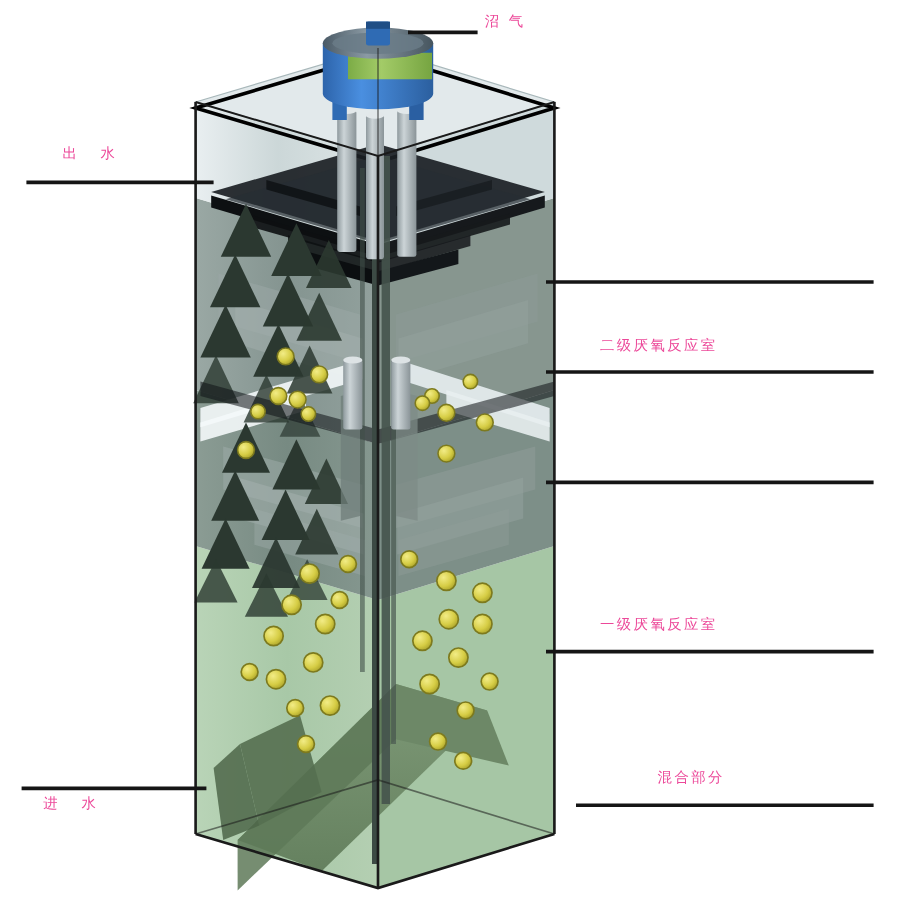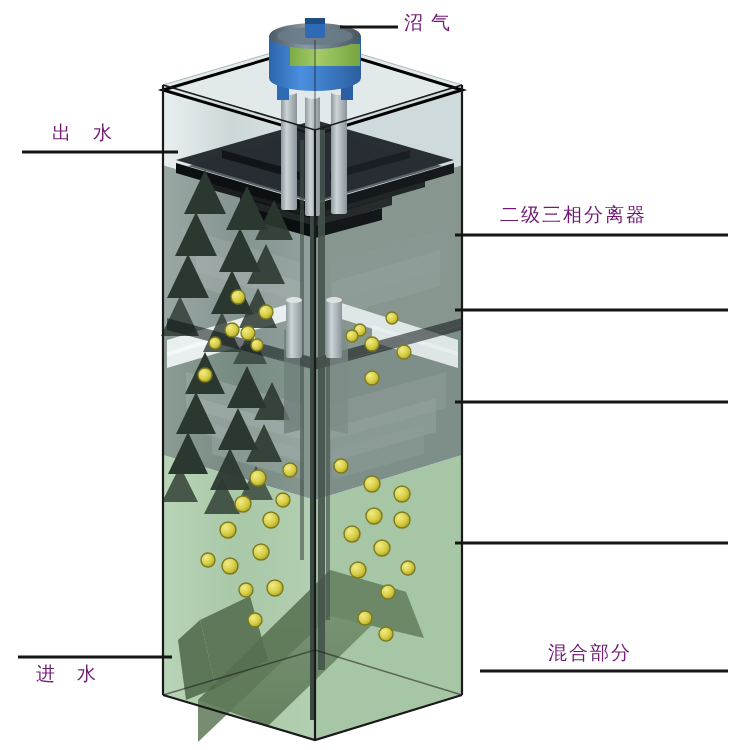--- a/index.html
+++ b/index.html
@@ -1,20 +1,20 @@
 <!DOCTYPE html>
 <html><head>
 <meta charset="utf-8">
 <style>
   html,body{margin:0;padding:0;background:#ffffff;}
   body{width:750px;height:750px;overflow:hidden;
        font-family:"DejaVu Sans","Liberation Sans",sans-serif;}
   #stage{position:relative;width:750px;height:750px;background:#fff;}
   svg.layer{position:absolute;left:0;top:0;width:750px;height:750px;}
-  .lbl{position:absolute;color:#701a75;font-size:19px;letter-spacing:2px;
+  .lbl{position:absolute;color:#ec4899;font-size:12px;letter-spacing:2px;
        white-space:nowrap;font-family:"DejaVu Sans","Liberation Sans",sans-serif;}
   .lbl.sp{letter-spacing:8px;}
 </style>
 </head>
 <body>
 
 <div id="stage">
 
   <svg class="layer" viewBox="0 0 750 750">
     <defs>
@@ -288,22 +288,23 @@
       <line x1="455" y1="543" x2="728" y2="543"></line>
       <line x1="480" y1="671" x2="728" y2="671"></line>
       <line x1="18" y1="657" x2="172" y2="657"></line>
     </g>
   </svg>
 
   <div class="lbl sp" style="left:404px;top:10px">沼气</div>
 
   <div class="lbl sp" style="left:52px;top:120px">出 水</div>
 
-  <div class="lbl" style="left:500px;top:202px">二级三相分离器</div>
-
-
-
+
+  <div class="lbl" style="left:500px;top:280px">二级厌氧反应室</div>
+
+
+  <div class="lbl" style="left:500px;top:512px">一级厌氧反应室</div>
 
   <div class="lbl" style="left:548px;top:640px">混合部分</div>
 
   <div class="lbl sp" style="left:36px;top:661px">进 水</div>
 
 </div>
 
 </body></html>

